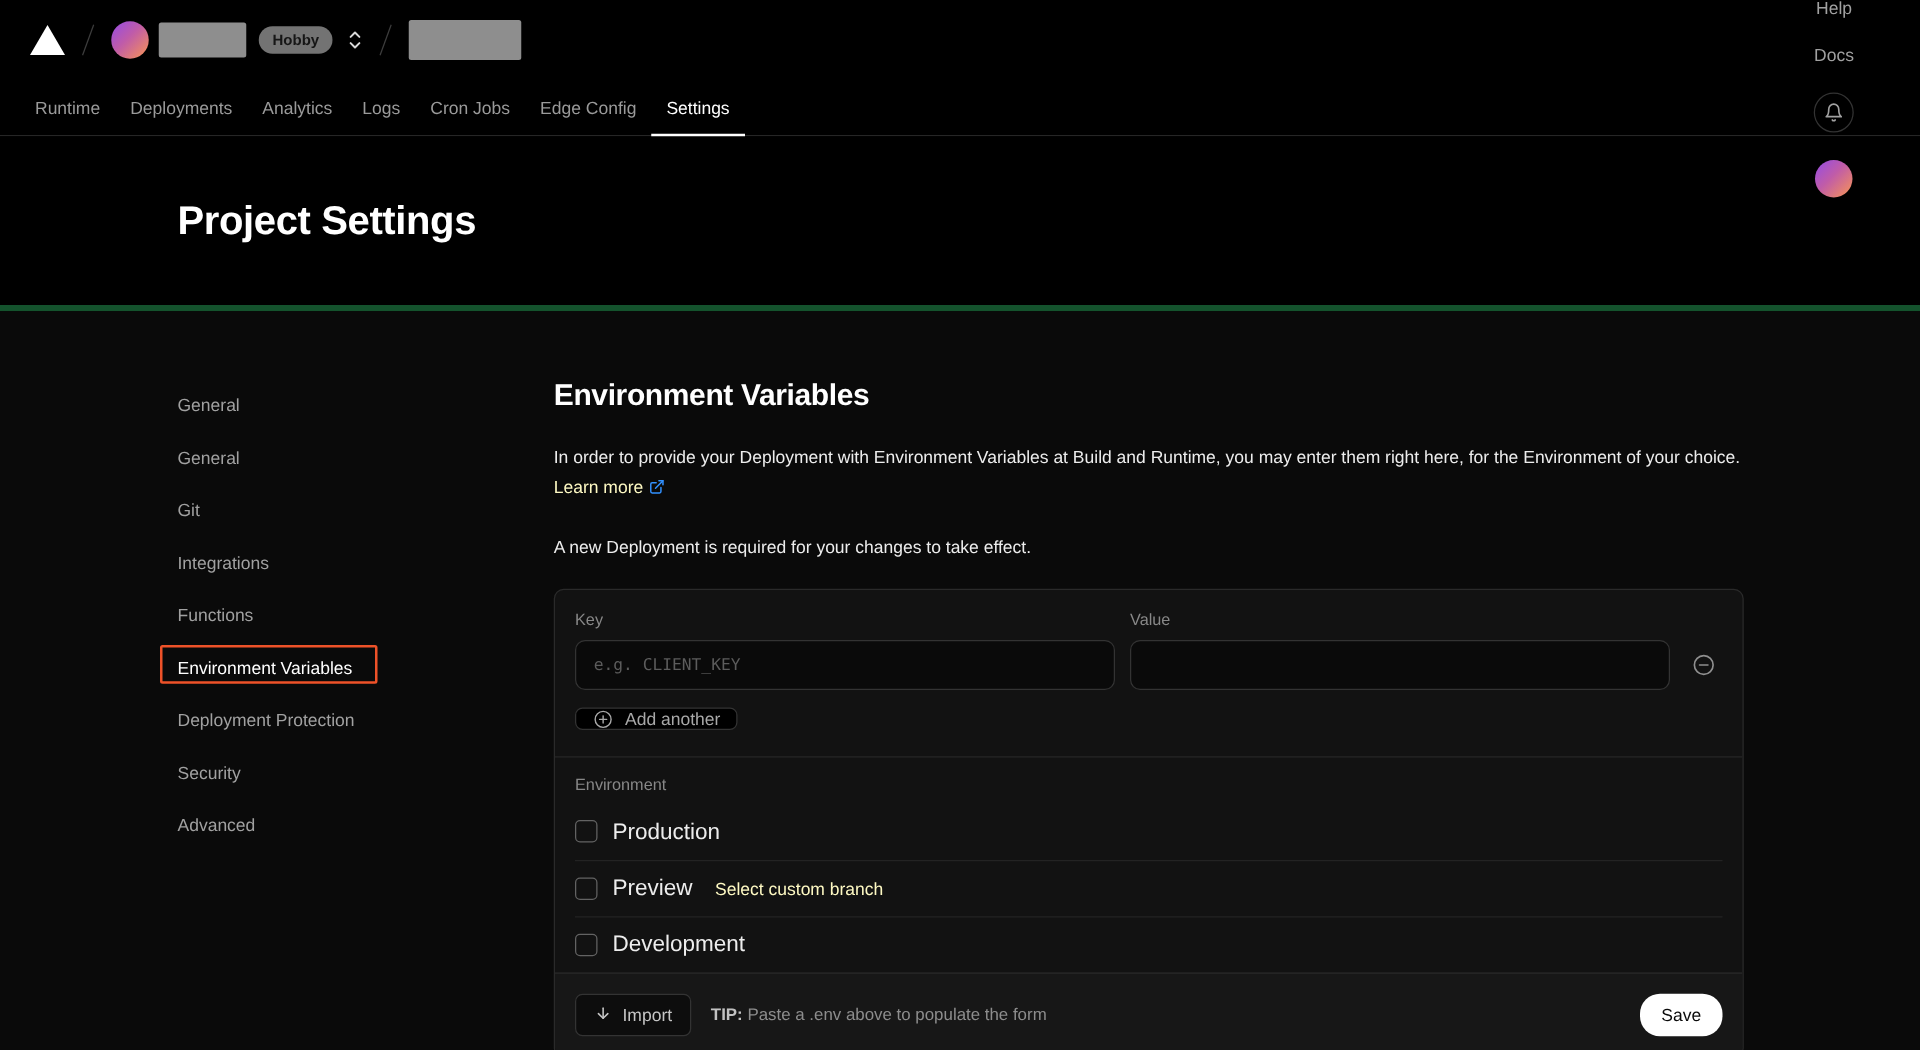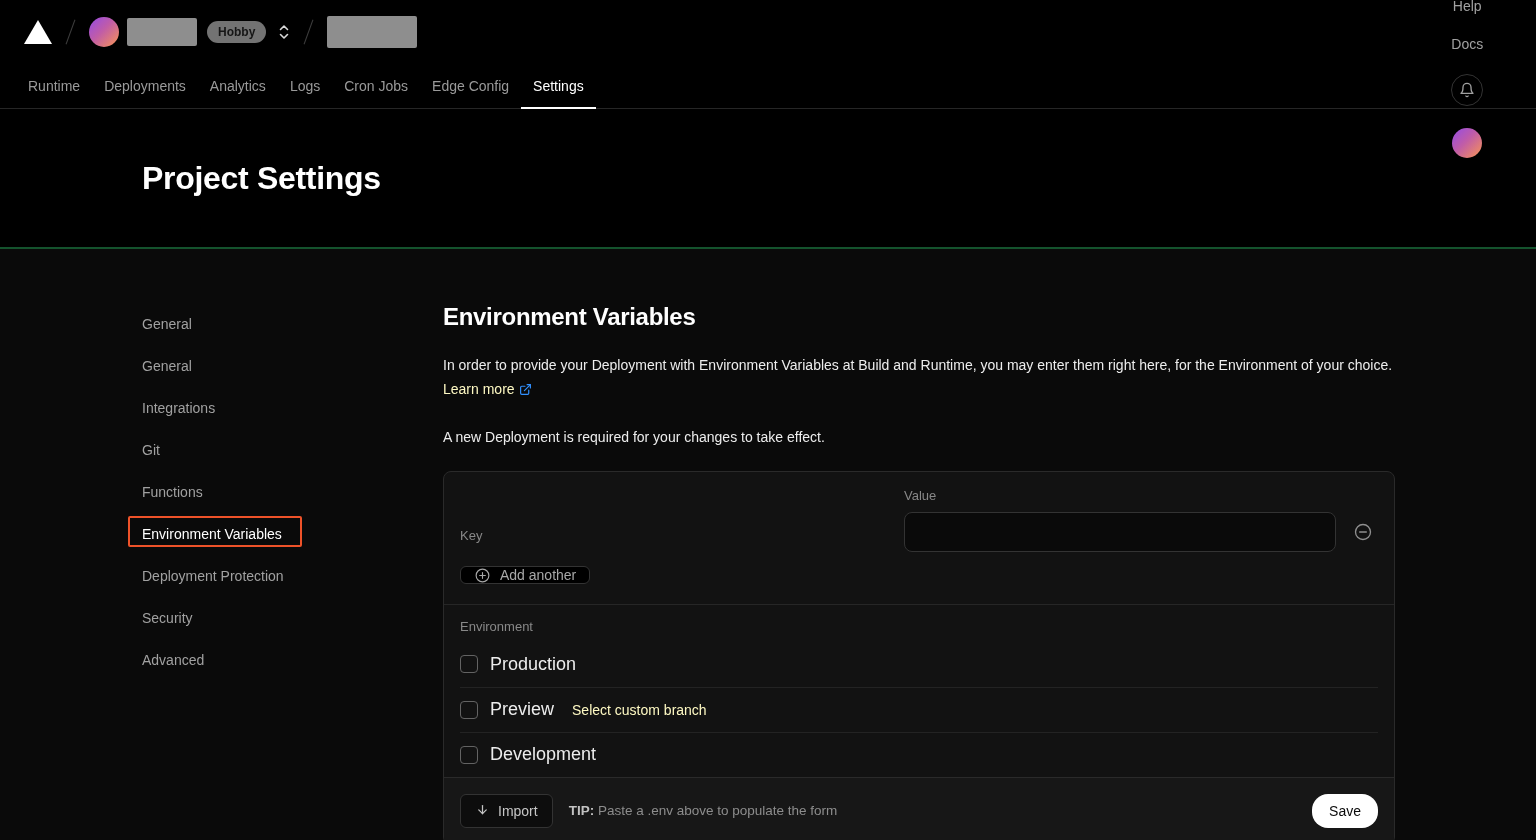--- a/index.html
+++ b/index.html
@@ -31,21 +31,21 @@
     display:flex; align-items:center; justify-content:center; color:#a1a1a1;
     cursor:pointer; }
   .avatar.small { width:30px; height:30px; cursor:pointer; }
 
   .tabs { display:flex; padding:0 16px; }
   .tab { color:#9a9a9a; font-size:14px; padding:14px 12px 13px; cursor:pointer;
     border-bottom:2px solid transparent; margin-bottom:-1px; }
   .tab.active { color:#fff; border-bottom-color:#fff; }
 
   
-  .hero { height:140px; background:#000; border-bottom:2px solid #14532d;
+  .hero { height:140px; background:#000; border-bottom:5px solid #14532d;
     display:flex; align-items:center; padding-left:142px; }
   .hero h1 { color:#fff; font-size:32px; font-weight:600; letter-spacing:-.3px; }
 
   
   .content { display:flex; padding:54px 141px 0 142px; background:#0a0a0a;
     min-height:588px; }
   .side { width:301px; flex-shrink:0; }
   .side-item { height:42px; display:flex; align-items:center; color:#a1a1a1;
     font-size:14px; cursor:pointer; position:relative; }
   .side-item.active { color:#fff; }
@@ -145,22 +145,22 @@
 
 <section class="hero">
   <h1>Project Settings</h1>
 </section>
 
 <div class="content">
 
   <aside class="side">
     <div class="side-item">General</div>
     <div class="side-item">General</div>
+    <div class="side-item">Git</div>
     <div class="side-item">Integrations</div>
-    <div class="side-item">Git</div>
     <div class="side-item">Functions</div>
     <div class="side-item active">
       <span>Environment Variables</span>
       <span class="hl-box"></span>
     </div>
     <div class="side-item">Deployment Protection</div>
     <div class="side-item">Security</div>
     <div class="side-item">Advanced</div>
   </aside>
 
@@ -177,20 +177,21 @@
         </svg></span></a>
     </p>
 
     <p class="para">A new Deployment is required for your changes to take effect.</p>
 
     <div class="card">
       <div class="card-sec1">
         <div class="kv-row">
           <div class="field">
             <label class="field-label">Key</label>
+            <input class="inp mono" type="text" placeholder="e.g. CLIENT_KEY" style="">
           </div>
           <div class="field">
             <label class="field-label">Value</label>
             <input class="inp" type="text" style="">
           </div>
           <button class="minus-btn">
             <svg width="20" height="20" viewBox="0 0 24 24" fill="none" stroke="currentColor" stroke-width="1.6" stroke-linecap="round">
               <circle cx="12" cy="12" r="9"></circle>
               <line x1="8" y1="12" x2="16" y2="12"></line>
             </svg>

